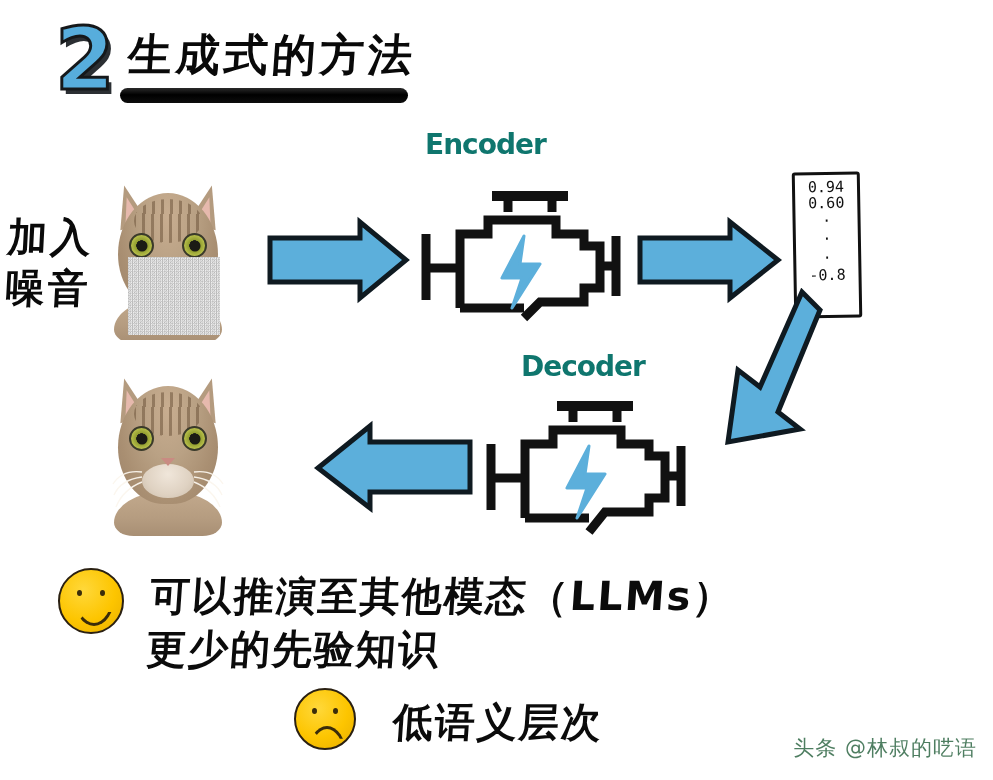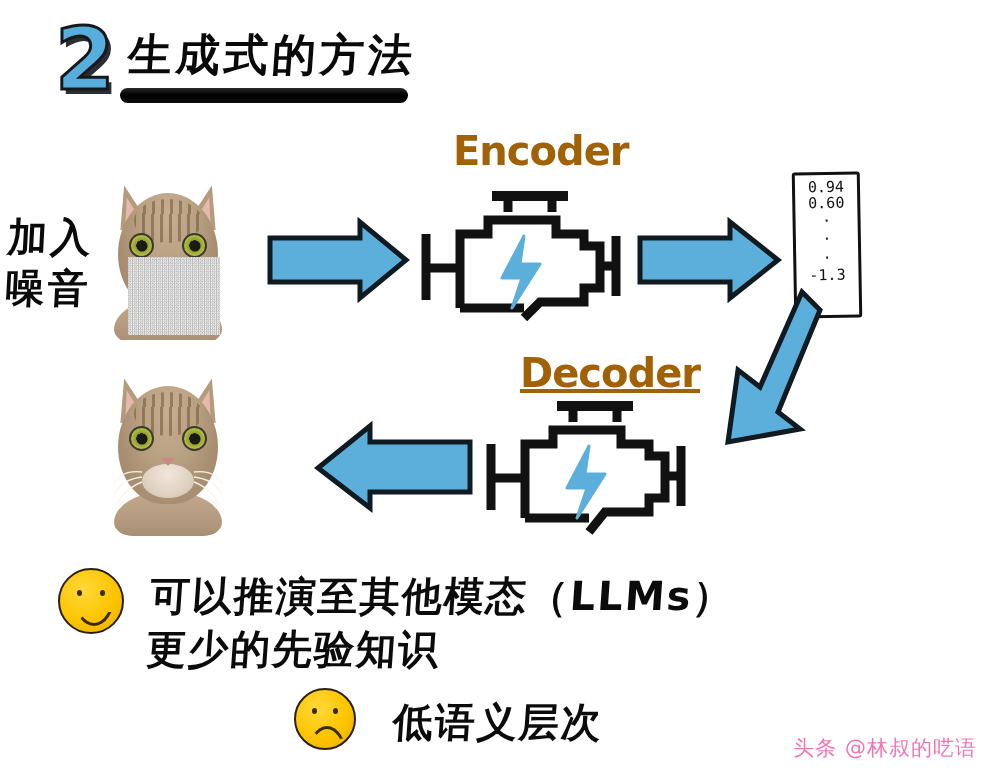--- a/index.html
+++ b/index.html
@@ -100,23 +100,22 @@
   }
 
   
   .arrow{position:absolute;}
 
   
   .engine{position:absolute;}
   .engine-label{
     position:absolute;
     font-family:"DejaVu Sans","Liberation Sans",sans-serif;
-    font-size:40px;font-weight:bold;color:#a16207;
+    font-size:28px;font-weight:bold;color:#0f766e;
     letter-spacing:-1px;
-    margin-left:28px;
   }
 
   
   .vecbox{
     position:absolute;left:793px;top:172px;width:62px;height:140px;
     border:3px solid #111;border-radius:3px;
     background:#fff;
     transform:rotate(-1deg);
   }
   .vecbox .vals{
@@ -154,21 +153,21 @@
     letter-spacing:2px;
     transform:skewX(-4deg);
   }
   .bt1{left:148px;top:570px;font-size:40px;line-height:1.33;}
   .bt2{left:393px;top:695px;font-size:40px;}
 
   
   .watermark{
     position:absolute;right:16px;bottom:18px;
     font-family:"DejaVu Sans","Liberation Sans",sans-serif;
-    font-size:21px;color:#ec4899;opacity:.75;letter-spacing:1px;
+    font-size:21px;color:#14532d;opacity:.75;letter-spacing:1px;
   }
 </style>
 </head>
 <body>
 
 <div class="stage">
 
   <div class="title-num">2</div>
   <div class="title-text">生成式的方法</div>
   <div class="title-bar"></div>
@@ -256,29 +255,29 @@
     <polygon points="6,24 96,24 96,8 144,46 96,84 96,68 6,68" fill="#5CAFDB" stroke="#0f1a21" stroke-width="5" stroke-linejoin="miter"></polygon>
   </svg>
 
   <div class="vecbox">
     <div class="vals">
       <div>0.94</div>
       <div>0.60</div>
       <div class="dot">·</div>
       <div class="dot">·</div>
       <div class="dot">·</div>
-      <div>-1.3</div>
+      <div>-0.8</div>
     </div>
   </div>
 
   <svg class="arrow" style="left:690px;top:288px;" width="165" height="160">
     <polygon points="138,18 96,120 118,137 46,150 56,78 78,95 120,0" fill="#5CAFDB" stroke="#0f1a21" stroke-width="5" stroke-linejoin="miter" transform="translate(-8,4)"></polygon>
   </svg>
 
-  <div class="engine-label" style="left:492px;top:350px;text-decoration:underline;">Decoder</div>
+  <div class="engine-label" style="left:521px;top:350px;">Decoder</div>
   <svg class="engine" style="left:485px;top:400px;" width="225" height="140">
     <g fill="none" stroke="#111" stroke-width="9" stroke-linejoin="miter" stroke-linecap="butt">
       <path d="M72,6 H148" stroke-width="10"></path>
       <path d="M88,8 V22"></path>
       <path d="M132,8 V22"></path>
       <path d="M40,118 V44 H68 V30 H136 V44 H164 V56 H180 V98 H164 V112 H120 L104,132"></path>
       <path d="M40,118 H104"></path>
       <path d="M6,44 V110"></path>
       <path d="M6,78 H40"></path>
       <path d="M196,46 V106"></path>

